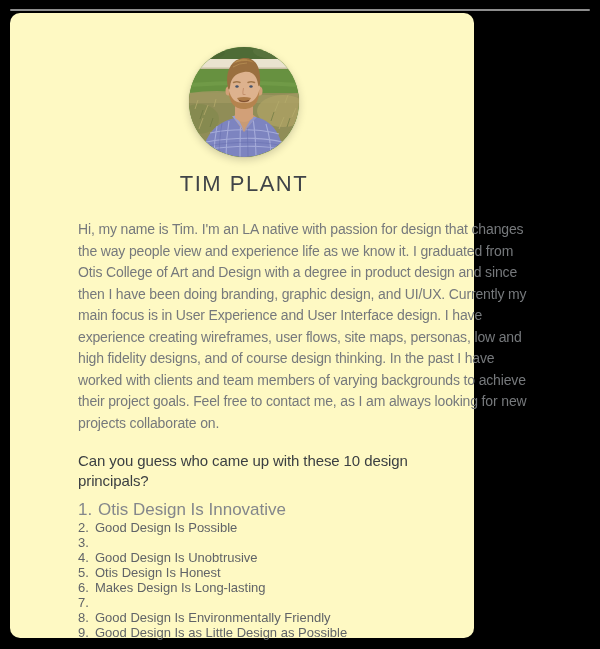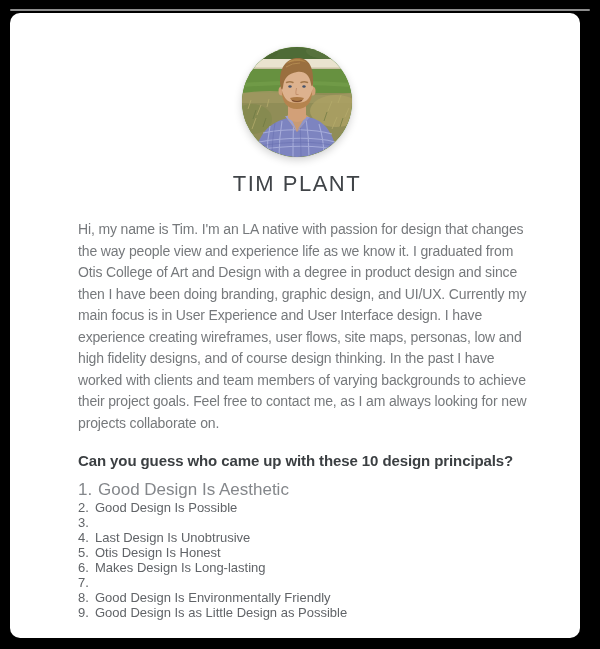--- a/index.html
+++ b/index.html
@@ -11,22 +11,22 @@
     overflow: hidden;
     font-family: "Liberation Sans", sans-serif;
   }
   .top-divider {
     position: absolute; top: 9px; left: 10px;
     width: 580px; height: 2px;
     background: #8d8d8d; border-radius: 1px;
   }
   .card {
     position: absolute; top: 13px; left: 10px;
-    width: 570px; height: 625px;
-    background: #ffffff;
+    width: 464px; height: 625px;
+    background: #fef9c3;
     border-radius: 10px;
     box-sizing: border-box;
     padding: 34px 64px 0 68px;
   }
   .avatar {
     width: 110px; height: 110px;
     border-radius: 50%;
     margin: 0 auto;
     overflow: hidden;
     box-shadow: 0 3px 9px rgba(0,0,0,0.18), 0 0 0 1px rgba(0,0,0,0.03);
@@ -45,21 +45,21 @@
     margin: 22px 0 0;
     width: 452px;
     font-size: 14px;
     line-height: 21.5px;
     letter-spacing: -0.15px;
     color: #76797c;
   }
   h2.question {
     margin: 17px 0 0;
     font-size: 15px; line-height: 20px;
-    font-weight: 700;
+    font-weight: 400;
     letter-spacing: -0.1px;
     color: #3b3f42;
   }
   ol.principles {
     list-style: none;
     margin: 9px 0 0; padding: 0;
   }
   ol.principles li {
     display: flex;
     font-size: 13px; line-height: 15px;
@@ -161,32 +161,32 @@
 
   <h1 class="name">TIM PLANT</h1>
 
   <p class="bio">Hi, my name is Tim. I'm an LA native with passion for design that changes the way people view and experience life as we know it. I graduated from Otis College of Art and Design with a degree in product design and since then I have been doing branding, graphic design, and UI/UX. Currently my main focus is in User Experience and User Interface design. I have experience creating wireframes, user flows, site maps, personas, low and high fidelity designs, and of course design thinking. In the past I have worked with clients and team members of varying backgrounds to achieve their project goals. Feel free to contact me, as I am always looking for new projects collaborate on.</p>
 
   <h2 class="question">Can you guess who came up with these 10 design principals?</h2>
 
   <ol class="principles">
     <li class="first">
       <span class="num">1.</span>
-      <span class="txt">Good Design Is Aesthetic</span>
+      <span class="txt">Otis Design Is Innovative</span>
     </li>
     <li>
       <span class="num">2.</span>
       <span class="txt">Good Design Is Possible</span>
     </li>
     <li>
       <span class="num">3.</span>
     </li>
     <li>
       <span class="num">4.</span>
-      <span class="txt">Last Design Is Unobtrusive</span>
+      <span class="txt">Good Design Is Unobtrusive</span>
     </li>
     <li>
       <span class="num">5.</span>
       <span class="txt">Otis Design Is Honest</span>
     </li>
     <li>
       <span class="num">6.</span>
       <span class="txt">Makes Design Is Long-lasting</span>
     </li>
     <li>

